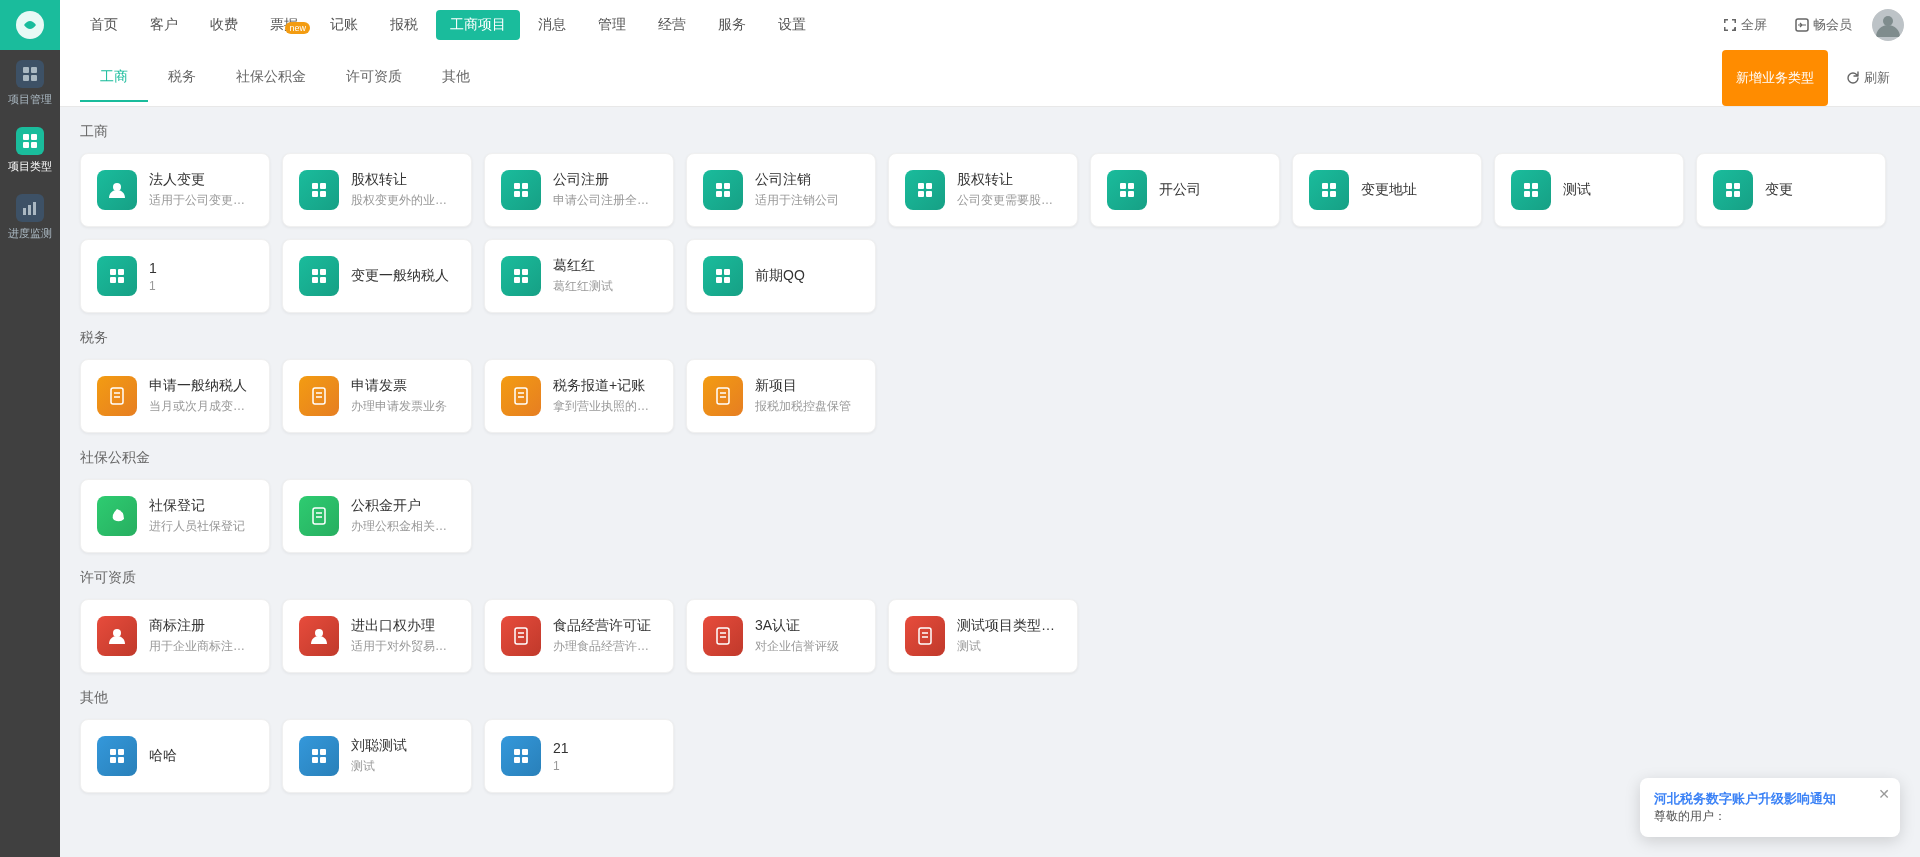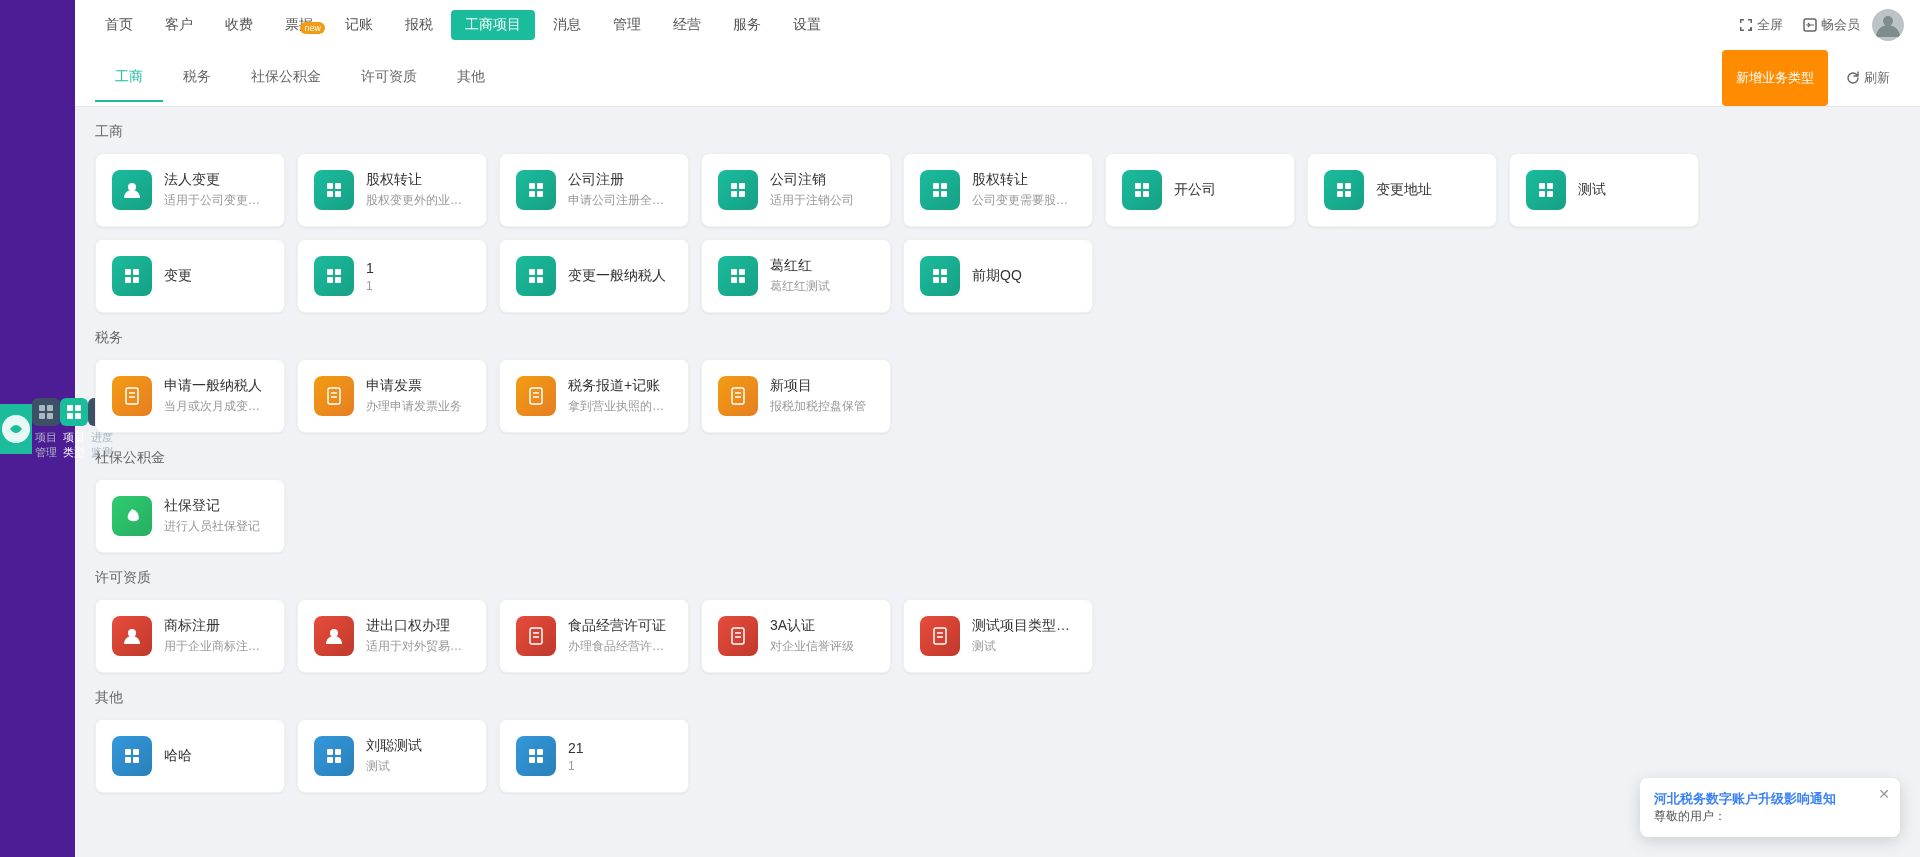--- a/index.html
+++ b/index.html
@@ -1,23 +1,23 @@
 <!DOCTYPE html>
 <html><head>
   <meta charset="utf-8">
   <style>
     * { margin: 0; padding: 0; box-sizing: border-box; }
     body { font-family: "Microsoft YaHei", "PingFang SC", sans-serif; font-size: 14px; background: #f0f2f5; color: #333; display: flex; height: 857px; overflow: hidden; }
 
     
     .sidebar {
-      width: 75px;
-      background: #4c1d95;
+      width: 60px;
+      background: #404040;
       display: flex;
-      flex-direction: row;
+      flex-direction: column;
       align-items: center;
       padding-top: 0;
       flex-shrink: 0;
     }
     .sidebar-logo {
       width: 60px;
       height: 50px;
       display: flex;
       align-items: center;
       justify-content: center;
@@ -80,21 +80,21 @@
     .nav-badge {
       position: absolute;
       top: 12px; right: 2px;
       background: #f39c12;
       color: #fff;
       font-size: 9px;
       padding: 1px 4px;
       border-radius: 8px;
     }
     .topbar-right {
-      display: flex; align-items: center; gap: 4px;
+      display: flex; align-items: center; gap: 12px;
     }
     .topbar-btn {
       display: flex; align-items: center; gap: 4px;
       color: #666; font-size: 13px; cursor: pointer;
       padding: 4px 8px;
       border-radius: 4px;
     }
     .avatar {
       width: 32px; height: 32px;
       border-radius: 50%;
@@ -592,20 +592,33 @@
             <div class="card-icon green">
               <svg width="20" height="20" viewBox="0 0 20 20" fill="white">
                 <path d="M10 3 Q17 5 17 13 Q13 17 7 14 Q3 10 10 3Z"></path>
               </svg>
             </div>
             <div class="card-text">
               <div class="card-name">社保登记</div>
               <div class="card-desc">进行人员社保登记</div>
             </div>
           </div>
+          <div class="card">
+            <div class="card-icon green">
+              <svg width="20" height="20" viewBox="0 0 20 20" fill="white">
+                <rect x="4" y="2" width="12" height="16" rx="2" stroke="white" stroke-width="1.5" fill="none"></rect>
+                <line x1="7" y1="7" x2="13" y2="7" stroke="white" stroke-width="1.5"></line>
+                <line x1="7" y1="11" x2="13" y2="11" stroke="white" stroke-width="1.5"></line>
+              </svg>
+            </div>
+            <div class="card-text">
+              <div class="card-name">公积金开户</div>
+              <div class="card-desc">办理公积金相关业务</div>
+            </div>
+          </div>
         </div>
         <div class="section-title">许可资质</div>
         <div class="cards-grid">
           <div class="card">
             <div class="card-icon red">
               <svg width="20" height="20" viewBox="0 0 20 20" fill="white">
                 <circle cx="10" cy="7" r="4"></circle>
                 <path d="M2 18c0-5 3.6-8 8-8s8 3 8 8" fill="white"></path>
               </svg>
             </div>

